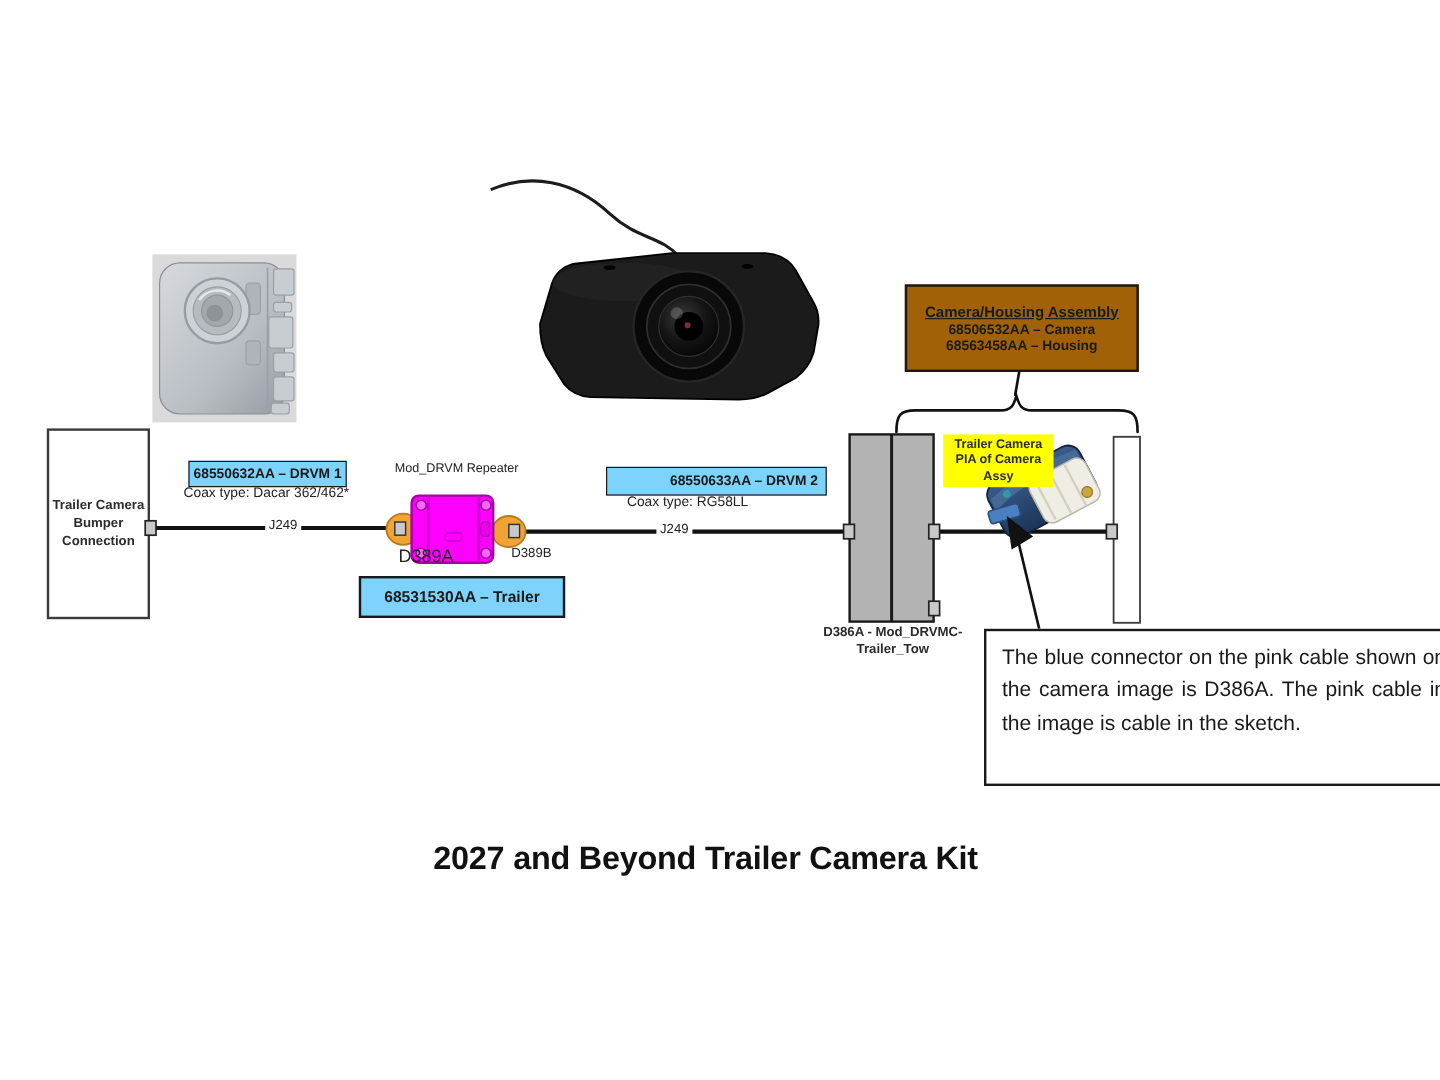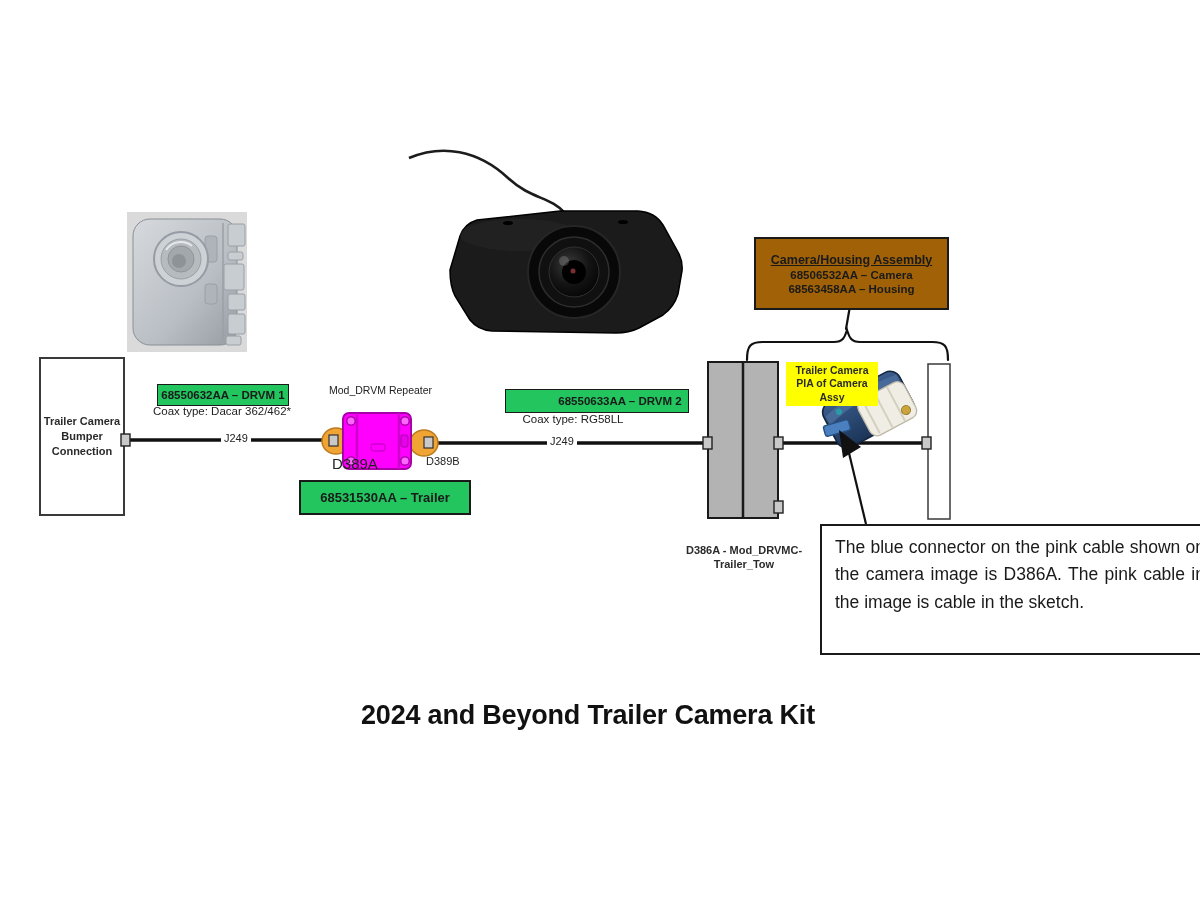--- a/index.html
+++ b/index.html
@@ -3,21 +3,21 @@
 <meta charset="utf-8">
 <style>
   html,body{margin:0;padding:0;background:#ffffff;}
   .stage{
     position:relative;width:1200px;height:900px;background:#ffffff;
     font-family:"Liberation Sans",sans-serif;color:#1a1a1a;overflow:hidden;
   }
   .layer{position:absolute;left:0;top:0;z-index:1;}
   .lbl{position:absolute;z-index:2;}
   .yellow{
-    background:#22c55e;border:1.5px solid #1a1a1a;
+    background:#7dd3fc;border:1.5px solid #1a1a1a;
     display:flex;align-items:center;justify-content:center;
     font-size:11.5px;font-weight:600;white-space:nowrap;
   }
   .plain{white-space:nowrap;}
   .bumper-text{
     left:40px;top:358px;width:84px;height:157px;
     display:flex;flex-direction:column;align-items:center;justify-content:center;
     font-weight:700;font-size:11px;line-height:1.35;text-align:center;color:#2b2b2b;
   }
   .drvm1{left:157px;top:384px;width:130px;height:20px;}
@@ -25,21 +25,21 @@
   .j249a{left:221px;top:432px;font-size:11px;background:#ffffff;padding:0 3px;color:#222;}
   .modtitle{left:329px;top:384px;font-size:10.5px;color:#222;}
   .d389a{left:287px;top:455px;font-size:15px;color:#222;padding-left:45px;}
   .d389b{left:426px;top:455px;font-size:11px;color:#222;}
   .repeater{left:299px;top:480px;width:168px;height:31px;font-size:13px;font-weight:700;border-width:2px;}
   .drvm2{left:505px;top:389px;width:136px;height:22px;padding-left:46px;}
   .coax2{left:508px;top:413px;width:130px;text-align:center;font-size:11.5px;color:#222;}
   .j249b{left:547px;top:435px;font-size:11px;background:#ffffff;padding:0 3px;color:#222;}
   .drvmc-label{
     left:681px;top:520px;width:126px;text-align:center;
-    font-size:11px;font-weight:700;line-height:1.3;color:#2b2b2b;margin-top:23px;
+    font-size:11px;font-weight:700;line-height:1.3;color:#2b2b2b;
   }
   .pia{
     left:786px;top:362px;width:92px;background:#ffff00;
     text-align:center;font-size:10.5px;font-weight:600;line-height:1.28;
     padding:2px 0;color:#2b2b2b;
   }
   .assembly{
     left:754px;top:237px;width:191px;height:69px;background:#a16207;
     border:2px solid #1a1a1a;display:flex;flex-direction:column;
     align-items:center;justify-content:center;gap:2px;text-align:center;
@@ -215,14 +215,14 @@
   </div>
 
   <div class="lbl assembly">
     <div class="head">Camera/Housing Assembly</div>
     <div class="line">68506532AA – Camera</div>
     <div class="line">68563458AA – Housing</div>
   </div>
 
   <div class="lbl note">The blue connector on the pink cable shown on the camera image is D386A. The pink cable in the image is cable in the sketch.</div>
 
-  <div class="lbl kit-title">2024 and Beyond Trailer Camera Kit</div>
+  <div class="lbl kit-title">2027 and Beyond Trailer Camera Kit</div>
 </div>
 
 </body></html>

